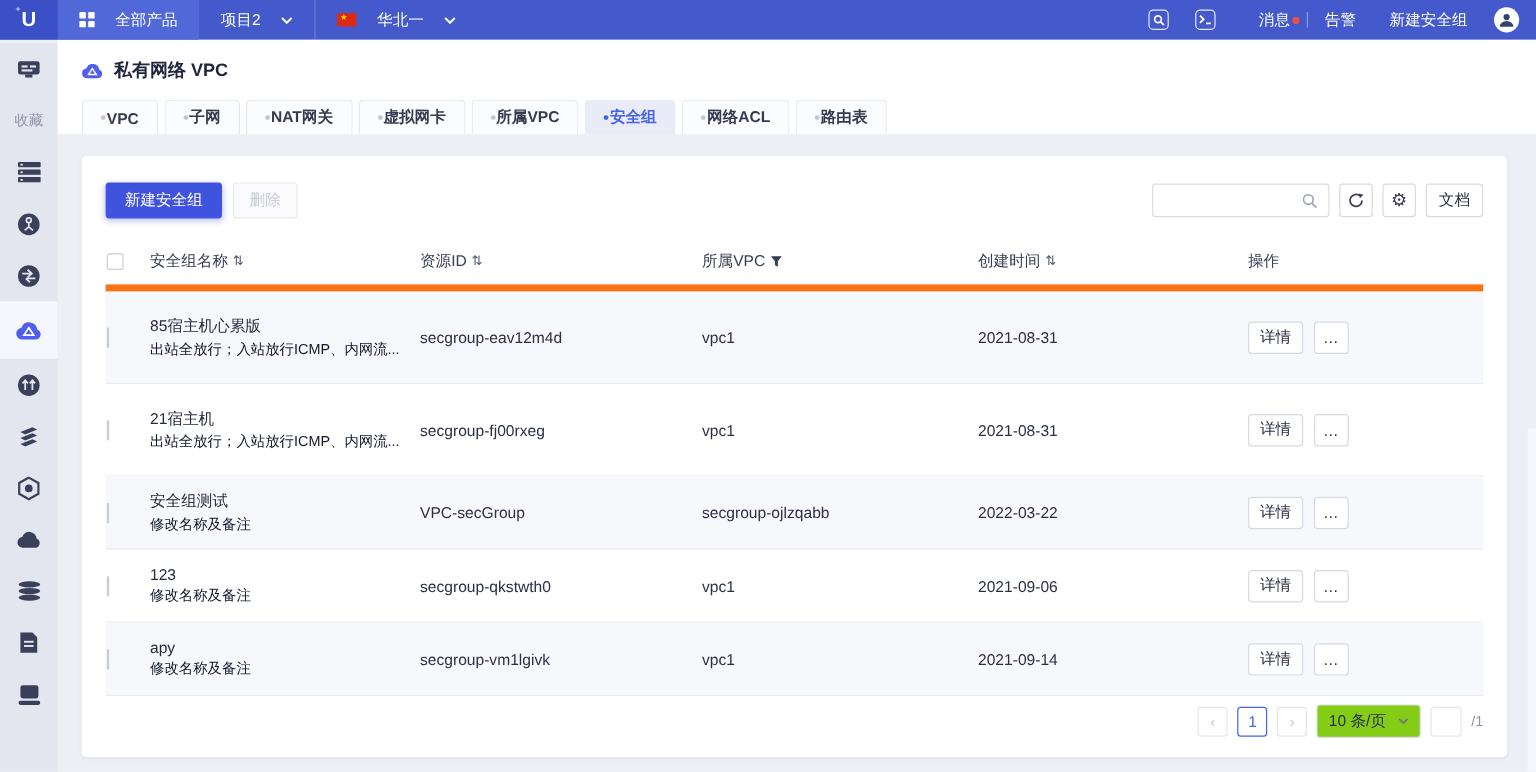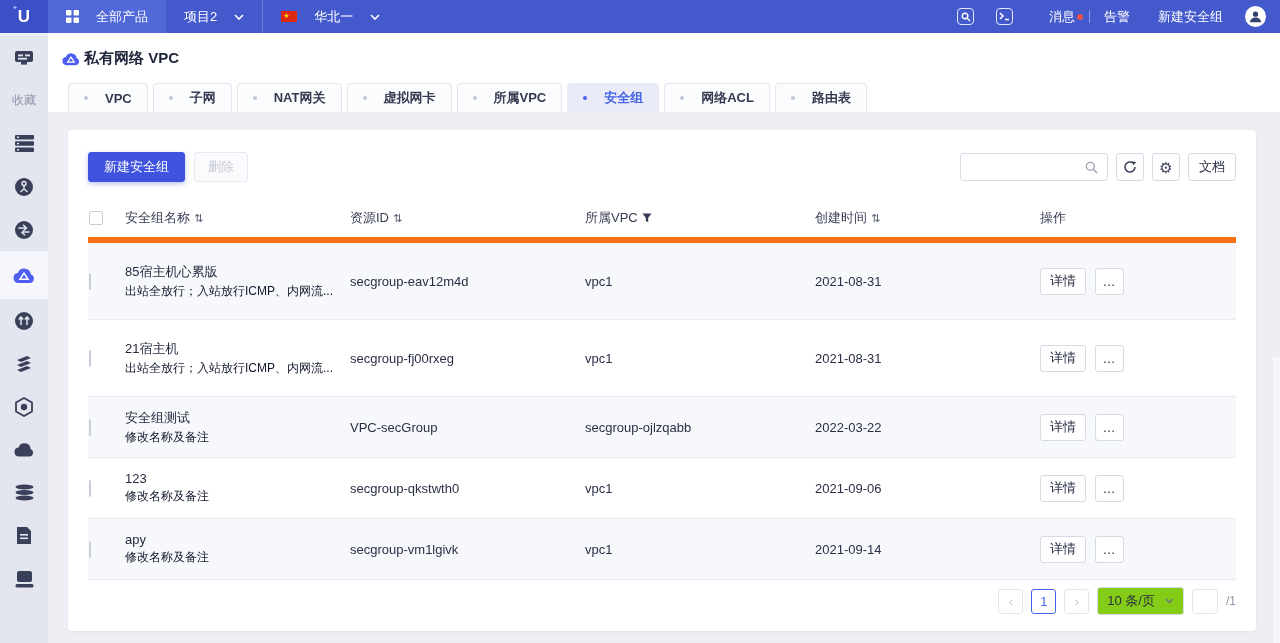--- a/index.html
+++ b/index.html
@@ -23,24 +23,24 @@
 
   
   .sidebar { position:absolute; left:0; top:36px; bottom:0; width:48px; background:#e3e5ef; display:flex; flex-direction:column; align-items:center; z-index:20;}
   .side-item { width:48px; height:43px; display:flex; align-items:center; justify-content:center; cursor:pointer;}
   .side-item svg { display:block; }
   .side-fav { color:#8f94a8; font-size:12px; height:43px; display:flex; align-items:center; cursor:pointer;}
   .side-item.active { background:#f6f7fc; height:48px;}
 
   
   .pagehead { position:absolute; left:48px; top:33px; right:0; height:79px; background:#fff;}
-  .title-row { display:flex; align-items:center; gap:4px; padding:16px 0 0 14px;}
+  .title-row { display:flex; align-items:center; gap:9px; padding:16px 0 0 20px;}
   .page-title { font-size:15px; font-weight:bold; color:#20263c;}
   .tabs { position:absolute; left:20px; bottom:0; display:flex; gap:5px;}
-  .tab { height:29px; padding:0 15px; display:flex; align-items:center; gap:17px; background:#fbfcfd; border:1px solid #e5e7f0; border-bottom:none; border-radius:4px 4px 0 0; color:#343a50; font-weight:bold; font-size:13px; cursor:pointer;margin-top:28px;}
+  .tab { height:29px; padding:0 15px; display:flex; align-items:center; gap:1px; background:#fbfcfd; border:1px solid #e5e7f0; border-bottom:none; border-radius:4px 4px 0 0; color:#343a50; font-weight:bold; font-size:13px; cursor:pointer;margin-top:28px;}
   .tab-dot { width:4px; height:4px; border-radius:50%; background:#c2c6d4;}
   .tab.active { background:#e9ecf7; border-color:#e9ecf7; color:#4664e8;justify-content:space-between;}
   .tab.active .tab-dot { background:#4664e8;}
 
   
   .content { position:absolute; left:48px; top:112px; right:0; bottom:0; background:#edeff5;}
   .card { position:absolute; left:20px; right:24px; top:18px; bottom:12px; background:#fff; border-radius:4px; box-shadow:0 1px 3px rgba(40,50,90,0.06); display:flex; flex-direction:column;}
 
   .toolbar { display:flex; align-items:center; padding:22px 20px 0 20px;}
   .btn { border:1px solid #d6dae4; background:#fff; border-radius:3px; font-size:13px; color:#2a2f45; cursor:pointer; font-family:inherit;}

